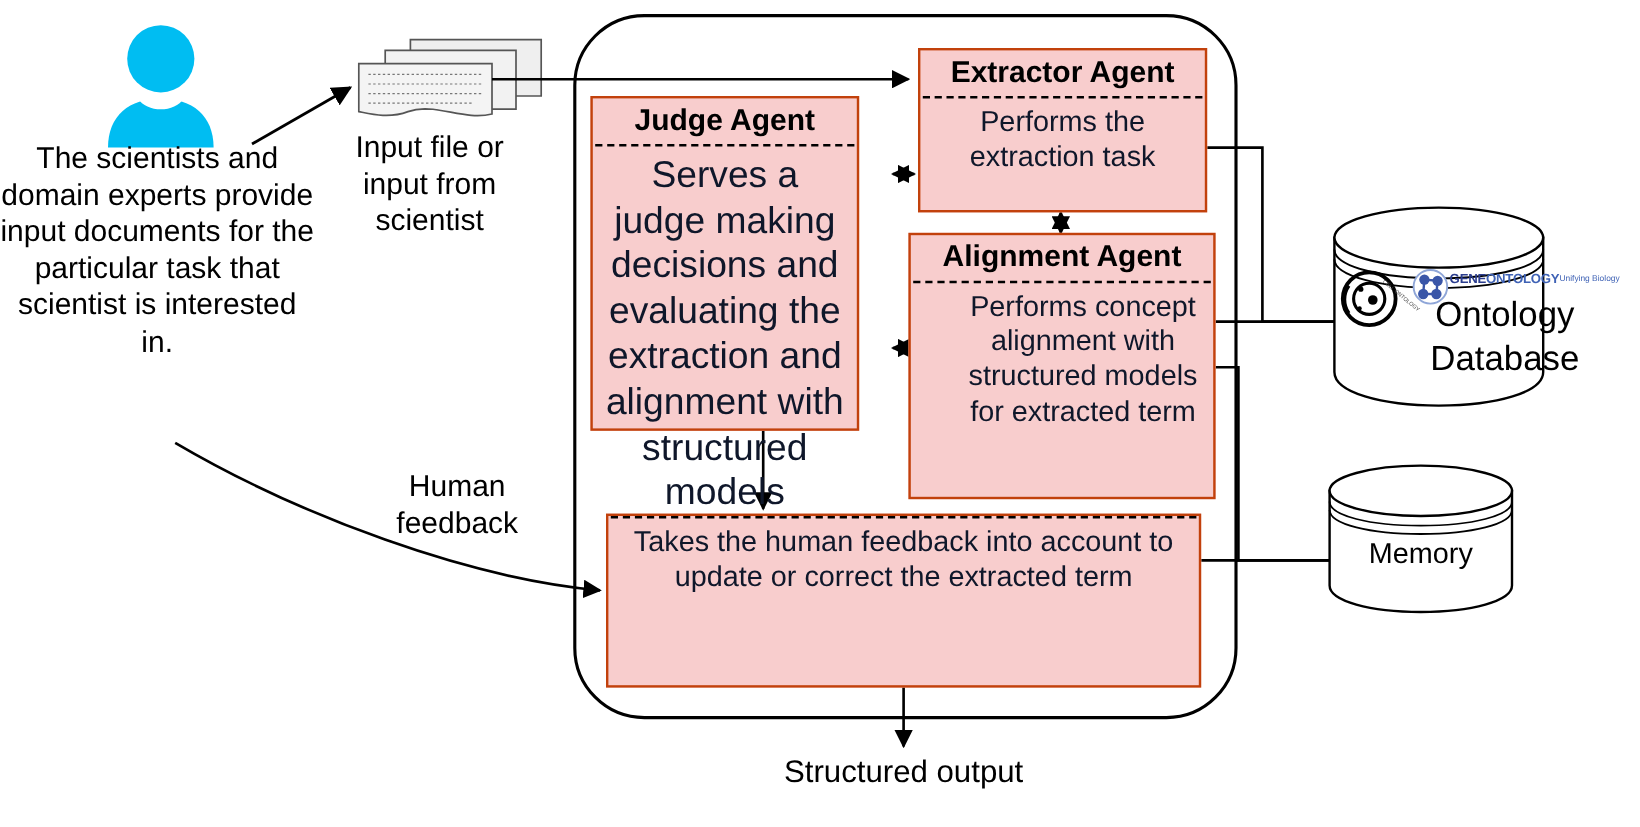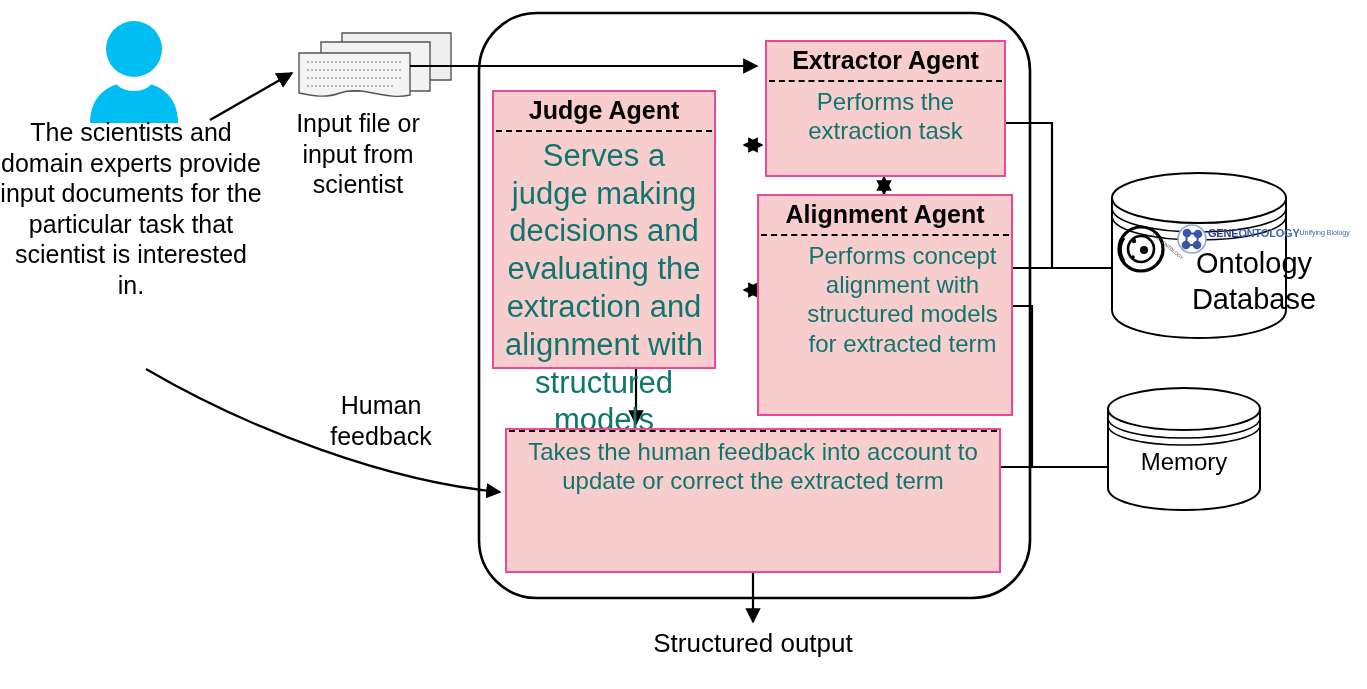--- a/index.html
+++ b/index.html
@@ -20,41 +20,41 @@
     left: 0; top: 0;
     width: 1367px;
     height: 689px;
     pointer-events: none;
   }
 
   
   .agent-box {
     position: absolute;
     background: #f8cdcd;
-    border: 2px solid #ec4899;
+    border: 2px solid #c2410c;
     box-sizing: border-box;
     display: flex;
     flex-direction: column;
     align-items: stretch;
   }
   .agent-title {
     font-weight: bold;
     text-align: center;
     color: #000;
     line-height: 1.15;
     padding: 4px 6px 5px 6px;
   }
   .agent-divider {
     border-top: 2px dashed #000;
     margin: 0 2px;
     height: 0;
   }
   .agent-desc {
     text-align: center;
-    color: #0f766e;
+    color: #0f172a;
     line-height: 1.22;
     padding: 5px 8px;
     flex: 1;
     display: flex;
     align-items: flex-start;
     justify-content: center;
   }
 
   
   .text-block {
@@ -172,21 +172,21 @@
       <path d="M 1108 425 C 1108 437 1142 445 1184 445 C 1226 445 1260 437 1260 425" fill="none" stroke="#000" stroke-width="1.5"></path>
     </g>
   </svg>
 
   <div class="text-block" style="left:0px; top:117px; width:262px; font-size:25px;">The scientists and domain experts provide input documents for the particular task that scientist is interested in.</div>
 
   <div class="text-block" style="left:288px; top:108px; width:140px; font-size:25px;">Input file or input from scientist</div>
 
   <div class="text-block" style="left:311px; top:390px; width:140px; font-size:25px;">Human feedback</div>
 
-  <div class="agent-box" style="left:492px; top:80px; width:224px; height:279px;margin-top:10px;">
+  <div class="agent-box" style="left:492px; top:80px; width:224px; height:279px;">
     <div class="agent-title" style="font-size:25px;">Judge Agent</div>
     <div class="agent-divider"></div>
     <div class="agent-desc" style="font-size:31px;">Serves a judge making decisions and evaluating the extraction and alignment with structured models</div>
   </div>
 
   <div class="agent-box" style="left:765px; top:40px; width:241px; height:137px;">
     <div class="agent-title" style="font-size:25px;">Extractor Agent</div>
     <div class="agent-divider"></div>
     <div class="agent-desc" style="font-size:24px;">Performs the extraction task</div>
   </div>

